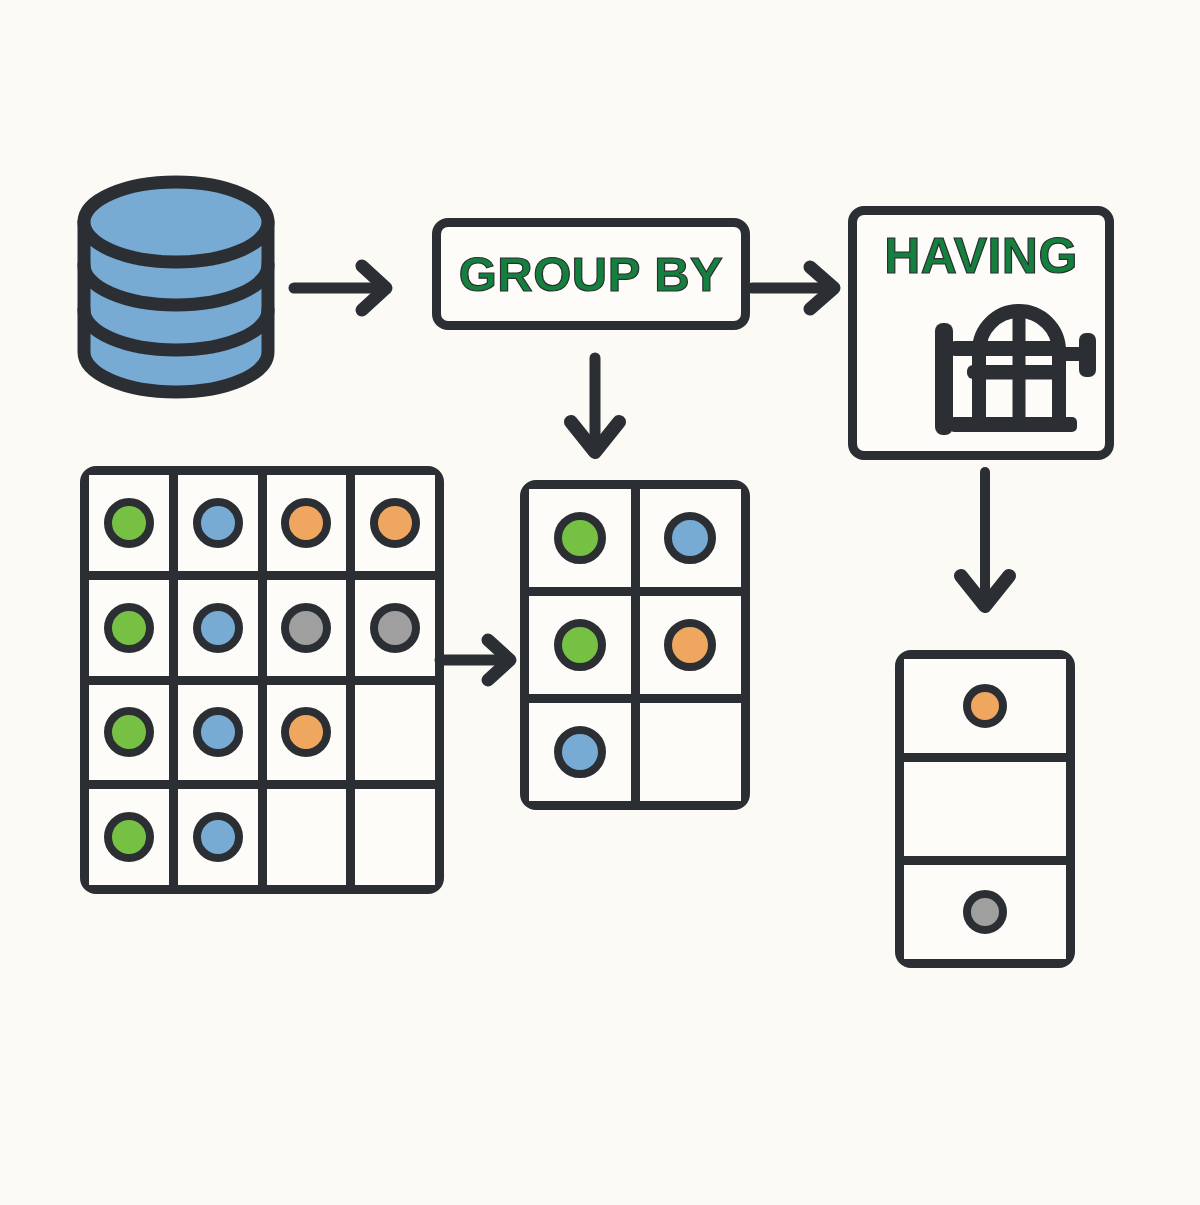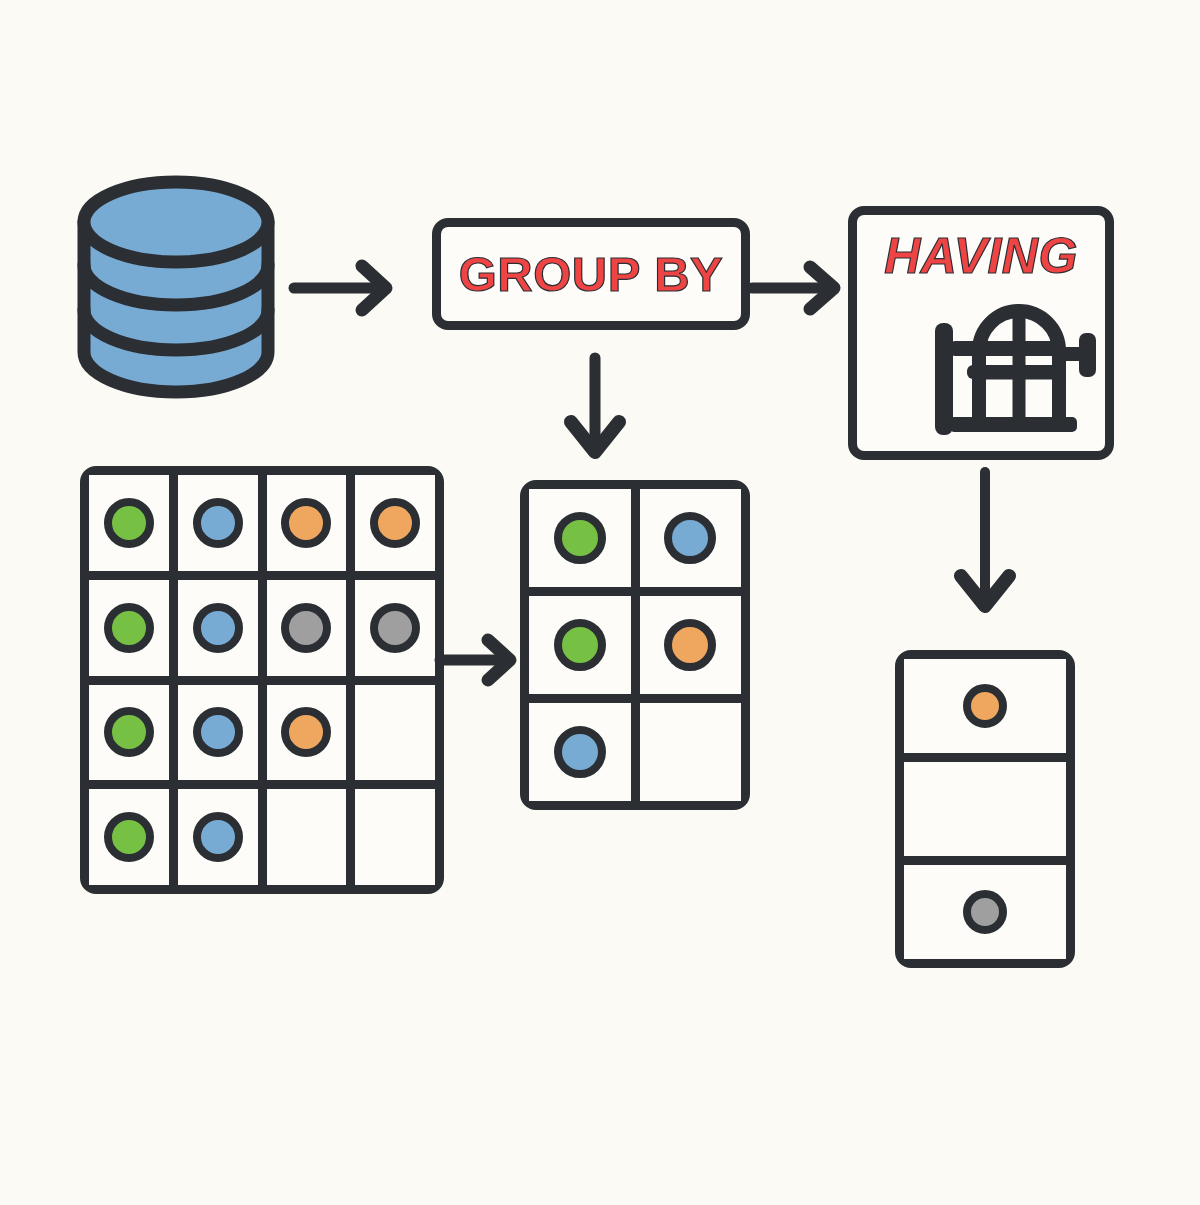--- a/index.html
+++ b/index.html
@@ -26,21 +26,21 @@
     background: #fdfcf8;
     border: 9px solid #2b2e33;
     border-radius: 16px;
     box-sizing: border-box;
   }
 
   
   .kw-label {
     font-family: "Liberation Sans", sans-serif;
     font-weight: bold;
-    color: #ef4444;
+    color: #15803d;
     letter-spacing: 0.5px;
     line-height: 1;
     -webkit-text-stroke: 1.2px #2b2e33;
     white-space: nowrap;
   }
 
   
   .grid-table {
     position: absolute;
     box-sizing: border-box;
@@ -100,21 +100,21 @@
   </div>
 
   <div class="abs" style="left:752px; top:258px; width:100px; height:60px;">
     <svg width="100" height="60" viewBox="0 0 100 60">
       <line x1="0" y1="30" x2="74" y2="30" stroke="#2b2e33" stroke-width="11" stroke-linecap="round"></line>
       <polyline points="58,9 82,30 58,51" fill="none" stroke="#2b2e33" stroke-width="13" stroke-linecap="round" stroke-linejoin="round"></polyline>
     </svg>
   </div>
 
   <div class="outline-box" style="left:848px; top:206px; width:266px; height:254px;">
-    <div class="kw-label abs" style="left:0; right:0; top:16px; text-align:center; font-size:50px;font-style:italic;">HAVING</div>
+    <div class="kw-label abs" style="left:0; right:0; top:16px; text-align:center; font-size:50px;">HAVING</div>
 
     <div class="abs" style="left:62px; top:92px; width:186px; height:130px;">
       <svg width="186" height="130" viewBox="0 0 186 130">
 
         <rect x="16" y="16" width="18" height="112" rx="8" fill="#2b2e33"></rect>
 
         <rect x="30" y="34" width="110" height="15" rx="6" fill="#2b2e33"></rect>
 
         <rect x="48" y="58" width="92" height="14" rx="6" fill="#2b2e33"></rect>
 

